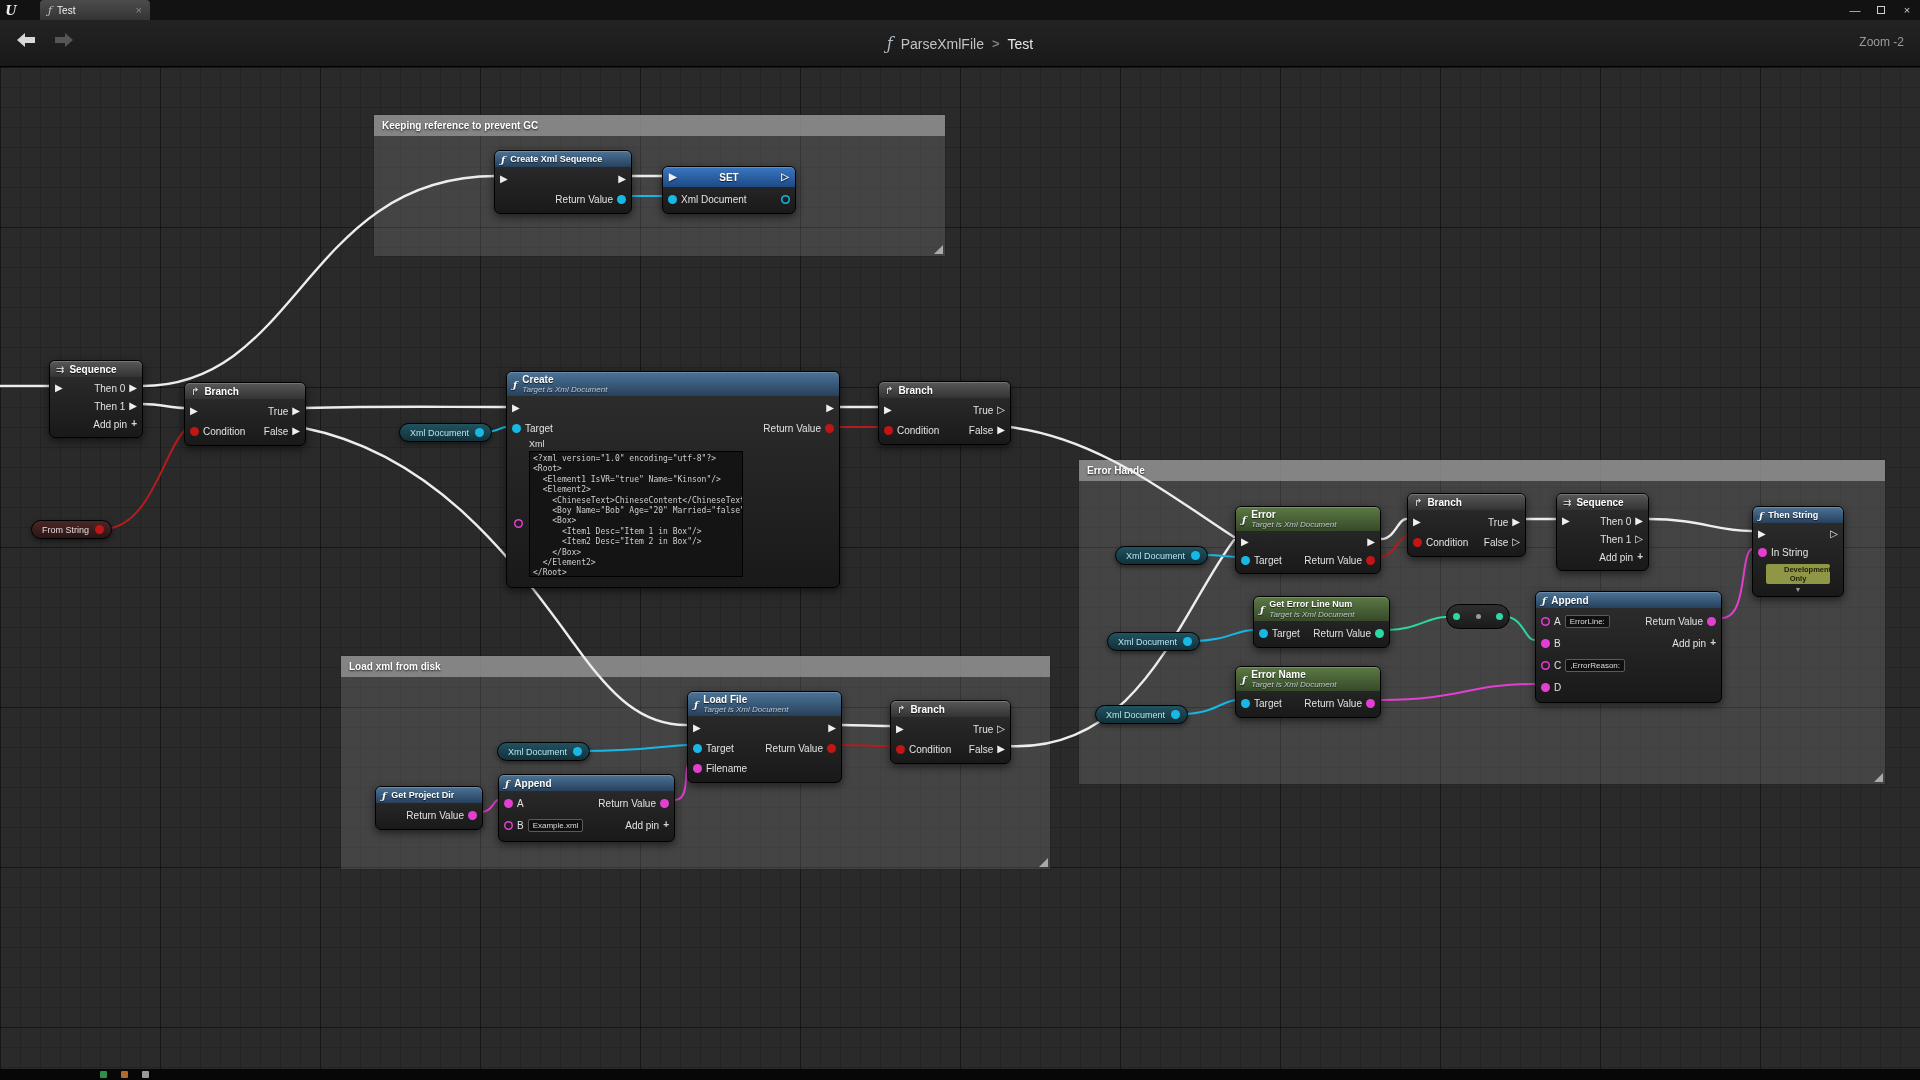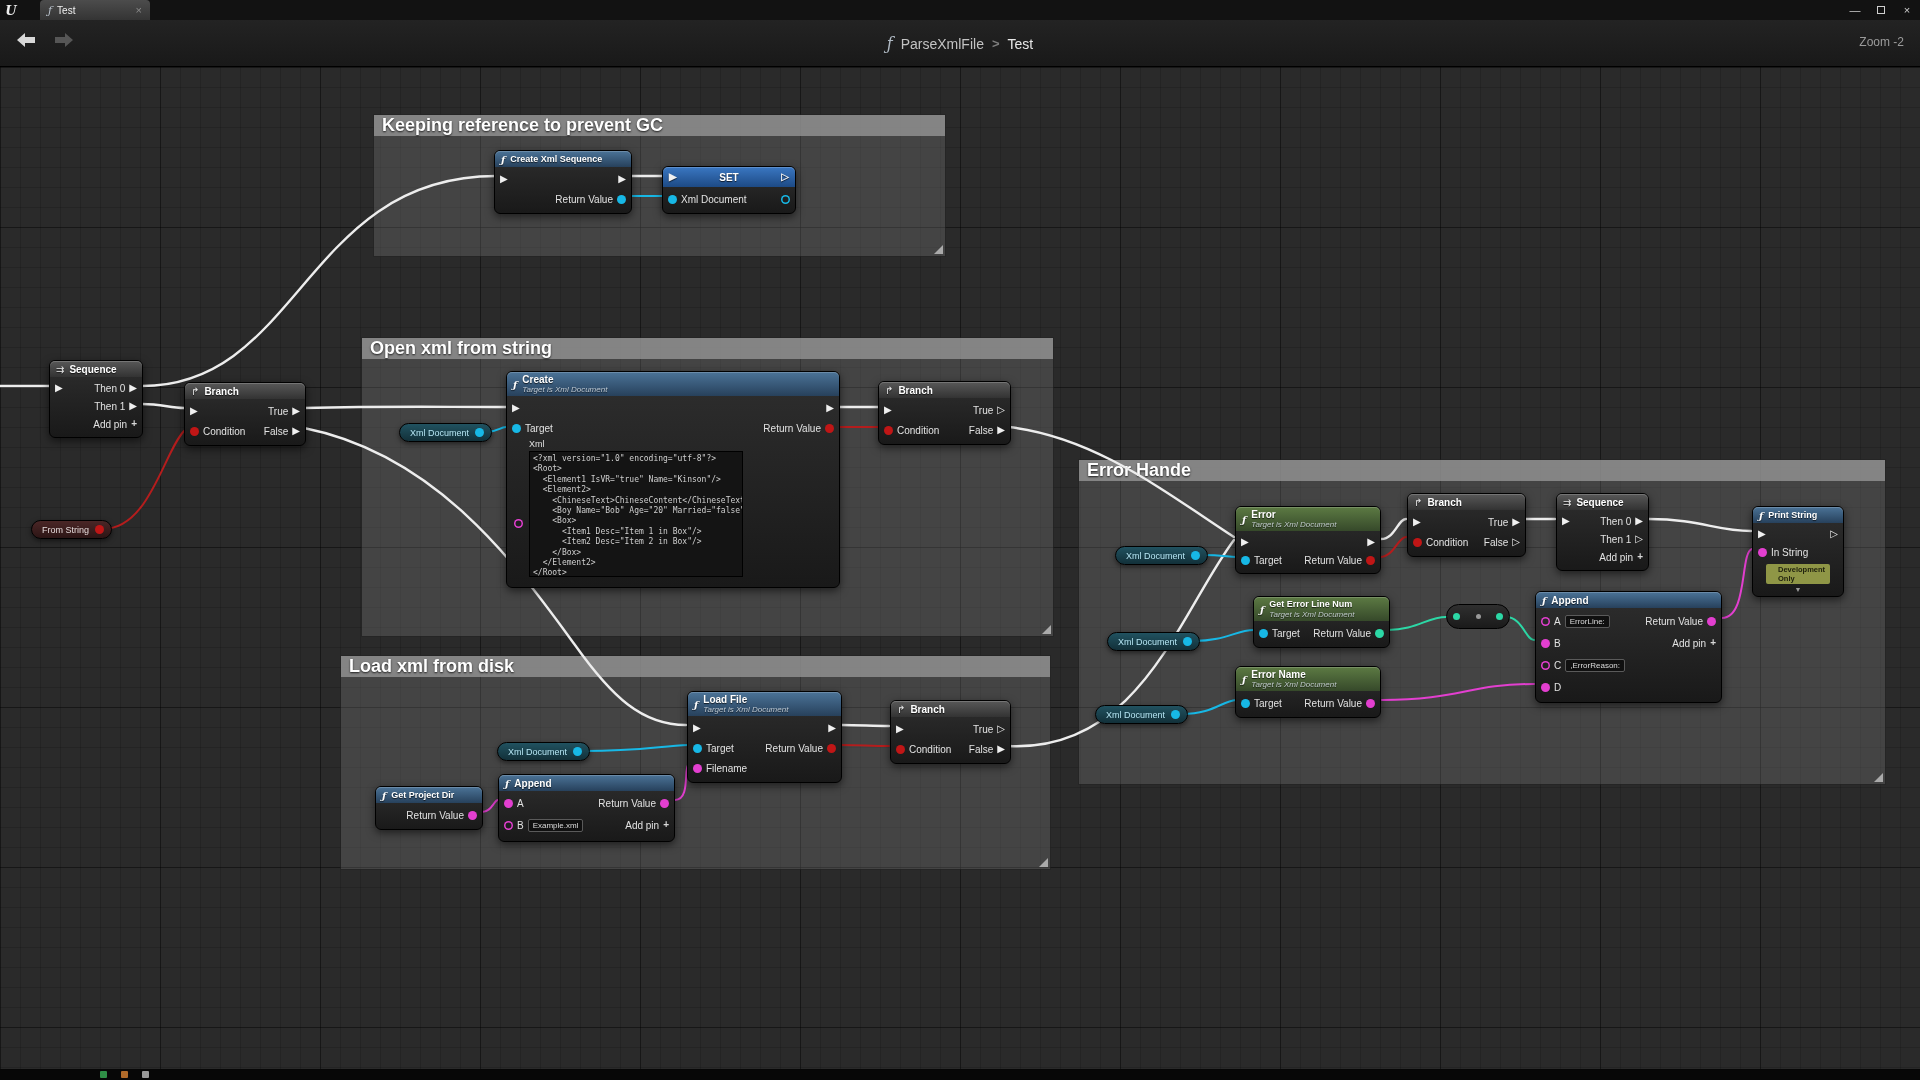--- a/index.html
+++ b/index.html
@@ -33,21 +33,21 @@
     background-image:
       linear-gradient(rgba(0,0,0,.35) 1px, transparent 1px),
       linear-gradient(90deg, rgba(0,0,0,.35) 1px, transparent 1px),
       linear-gradient(rgba(0,0,0,.14) 1px, transparent 1px),
       linear-gradient(90deg, rgba(0,0,0,.14) 1px, transparent 1px);
     background-size:160px 160px,160px 160px,20px 20px,20px 20px; z-index:0; }
   .watermark { position:absolute; left:1612px; top:990px; font-size:47px; font-weight:bold; letter-spacing:1px; color:rgba(215,215,215,.33); z-index:1; }
   
   .comment { position:absolute; background:rgba(165,165,165,.22); border:1px solid rgba(0,0,0,.45); z-index:2; }
   .comment-header { height:21px; background:rgba(150,150,150,.78); display:flex; align-items:center; padding:0 8px; }
-  .comment-title { font-size:18px; font-weight:bold; color:#fff; text-shadow:0 1px 2px rgba(0,0,0,.8); }
+  .comment-title { font-size:10px; font-weight:bold; color:#fff; text-shadow:0 1px 2px rgba(0,0,0,.8); }
   .comment::after { content:""; position:absolute; right:2px; bottom:2px; width:0; height:0; border-left:9px solid transparent; border-bottom:9px solid rgba(255,255,255,.55); }
   
   .wires { position:absolute; left:0; top:0; z-index:3; pointer-events:none; }
   .w-exec { stroke:#ededed; stroke-width:2.4; }
   .w-obj  { stroke:#17b8e6; stroke-width:2; }
   .w-bool { stroke:#b51d1d; stroke-width:2; }
   .w-str  { stroke:#e33fd0; stroke-width:2; }
   .w-int  { stroke:#2cd8a6; stroke-width:2; }
   
   .node { position:absolute; background:linear-gradient(#2e2e2e,#191919); border:1px solid #000; border-radius:6px; box-shadow:0 3px 8px rgba(0,0,0,.55); z-index:4; }
@@ -78,21 +78,21 @@
   .xml-label { font-size:9px; color:#e2e2e2; margin-bottom:2px; }
   .xml-pin { position:absolute; left:-15px; top:58%; }
   .xml-box { width:214px; height:126px; background:#141414; border:1px solid #000; color:#cfcfcf; font-family:"DejaVu Sans Mono",monospace; font-size:8px; line-height:10.4px; white-space:pre; overflow:hidden; padding:2px 3px; }
   
   .pill { position:absolute; height:19px; display:flex; align-items:center; gap:6px; padding:0 7px 0 10px; border-radius:10px; font-size:9px; border:1px solid #000; z-index:4; box-shadow:0 2px 5px rgba(0,0,0,.5); }
   .pill-obj  { background:linear-gradient(#215260,#123039); color:#b5e4f2; }
   .pill-bool { background:linear-gradient(#4a2626,#2c1515); color:#e3d9d9; }
   .conv { position:absolute; width:64px; height:25px; background:linear-gradient(#2f2f2f,#1a1a1a); border:1px solid #000; border-radius:13px; display:flex; align-items:center; justify-content:space-between; padding:0 6px; z-index:4; }
   .conv-mid { width:5px; height:5px; border-radius:50%; background:#9a9a9a; }
   
-  .dev-badge { margin:3px 13px 1px; background:#8f9646; color:#20220e; font-size:7.5px; font-weight:bold; text-align:left; border-radius:2px; padding:1px 12px; }
+  .dev-badge { margin:3px 13px 1px; background:#8f9646; color:#20220e; font-size:7.5px; font-weight:bold; text-align:center; border-radius:2px; padding:1px 18px; }
   .chev-row { text-align:center; color:#9a9a9a; font-size:7px; line-height:9px; padding-bottom:2px; }
   
   .taskbar { position:absolute; left:0; bottom:0; right:0; height:11px; background:#070707; z-index:21; display:flex; align-items:center; gap:14px; padding-left:100px; }
   .tb-icon { width:7px; height:7px; border-radius:1px; display:inline-block; }
 </style>
 </head>
 <body>
 
 <div id="screen">
 
@@ -128,25 +128,20 @@
       <span class="bc-current">Test</span>
     </div>
     <span class="zoom">Zoom -2</span>
   </div>
 
   <div class="graph-bg"></div>
 
   <div class="comment" style="left:373px;top:114px;width:573px;height:143px;">
     <div class="comment-header">
         <span class="comment-title">Keeping reference to prevent GC</span>
-      </div>
-  </div>
-  <div class="comment" style="left:361px;top:337px;width:693px;height:300px;">
-    <div class="comment-header">
-        <span class="comment-title">Open xml from string</span>
       </div>
   </div>
   <div class="comment" style="left:340px;top:655px;width:711px;height:215px;">
     <div class="comment-header">
         <span class="comment-title">Load xml from disk</span>
       </div>
   </div>
   <div class="comment" style="left:1078px;top:459px;width:808px;height:326px;">
     <div class="comment-header">
         <span class="comment-title">Error Hande</span>
@@ -675,21 +670,21 @@
             <span class="dot c-str"></span>
             <span class="plabel">D</span>
           </span>
         </div>
     </div>
   </div>
 
   <div class="node" style="left:1752px;top:506px;width:92px;">
     <div class="node-header hdr-blue" style="font-size:9px;">
         <span class="fn-icon">ƒ</span>
-        <span>Print String</span>
+        <span>Then String</span>
       </div>
     <div class="rows" style="padding-bottom:0;">
       <div class="row h18">
           <span class="side">
             <span class="exec">▶</span>
           </span>
         <span class="side r">
             <span class="exec">▷</span>
           </span>
         </div>

